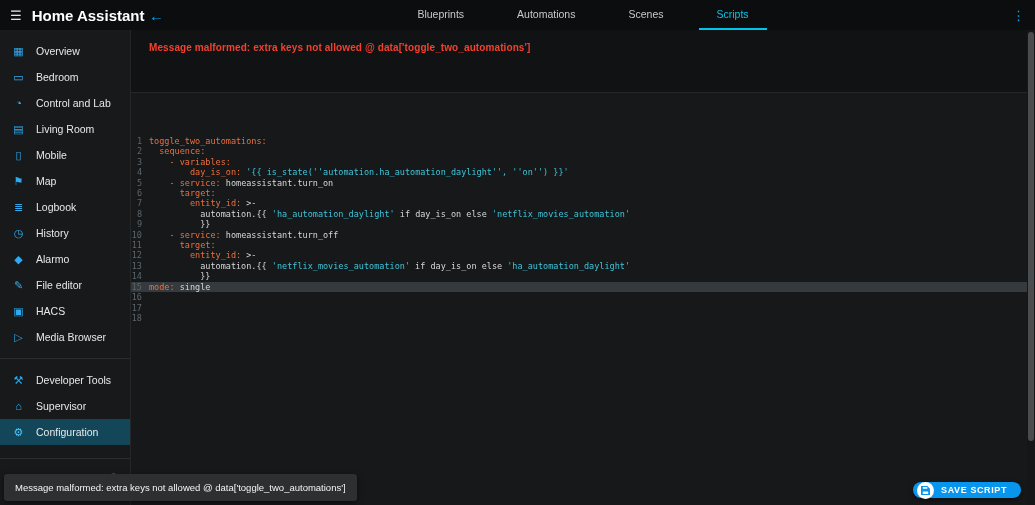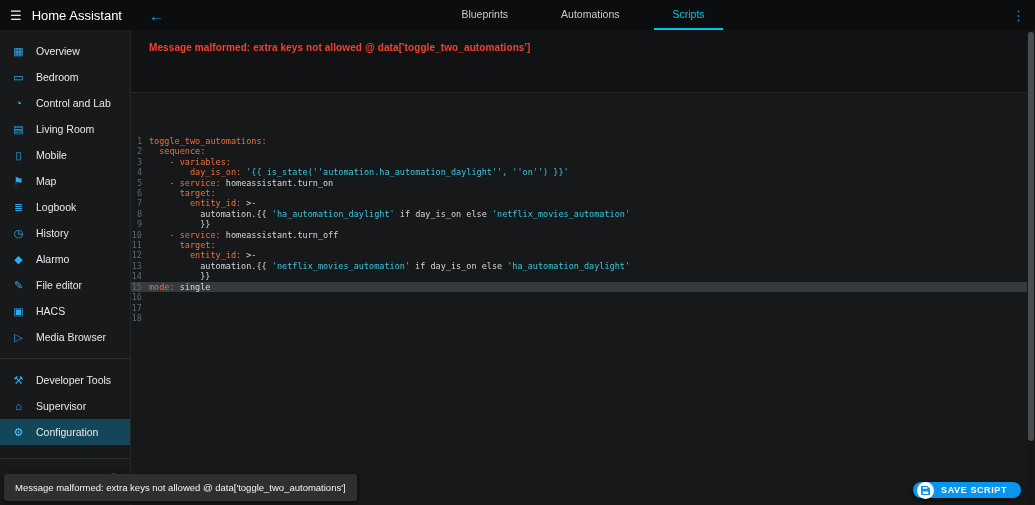--- a/index.html
+++ b/index.html
@@ -4,21 +4,21 @@
 <style>
   * { margin:0; padding:0; box-sizing:border-box; }
   html,body { background:#000; }
   body { font-family:"Liberation Sans", sans-serif; }
   .app { position:relative; width:1035px; height:505px; background:#101213; overflow:hidden; }
 
   
   .topbar { position:absolute; top:0; left:0; right:0; height:30px; background:#0b0d0e; display:flex; align-items:stretch; z-index:5; }
   .topbar-left { width:131px; flex:0 0 131px; display:flex; align-items:center; gap:10px; padding-left:10px; }
   .menu-glyph { color:#e4e6e8; font-size:13px; cursor:pointer; }
-  .app-title { color:#ffffff; font-size:13px; font-weight:normal; white-space:nowrap; }
+  .app-title { color:#ffffff; font-size:15px; font-weight:bold; white-space:nowrap; }
   .topbar-main { flex:1; display:flex; align-items:stretch; position:relative; }
   .back-arrow { position:absolute; left:18px; top:0; height:30px; display:flex; align-items:center; color:#03a9f4; font-size:15px; cursor:pointer; }
   .tabs { margin:0 auto; display:flex; align-items:stretch; gap:17px; }
   .tab { display:flex; align-items:center; padding:0 18px; color:#c7cacc; font-size:10.5px; cursor:pointer; border-bottom:2px solid transparent; }
   .tab.active { color:#00c5ea; border-bottom-color:#00c5ea; }
   .kebab { position:absolute; right:10px; top:0; height:30px; display:flex; align-items:center; color:#03a9f4; font-size:13px; cursor:pointer; letter-spacing:0; }
 
   
   .sidebar { position:absolute; top:30px; left:0; bottom:0; width:131px; background:#17191a; border-right:1px solid #242628; z-index:4; }
   .nav { padding-top:8px; }
@@ -69,20 +69,21 @@
   <header class="topbar">
     <div class="topbar-left">
       <span class="menu-glyph">☰</span>
       <span class="app-title">Home Assistant</span>
     </div>
     <div class="topbar-main">
       <span class="back-arrow">←</span>
       <nav class="tabs" id="tabs">
           <div class="tab">Blueprints</div>
           <div class="tab">Automations</div>
+          <div class="tab">Scenes</div>
           <div class="tab active">Scripts</div>
         </nav>
       <span class="kebab">⋮</span>
     </div>
   </header>
 
   <aside class="sidebar">
     <nav class="nav" id="nav">
         <div class="nav-item">
           <span class="nav-icon">▦</span>

